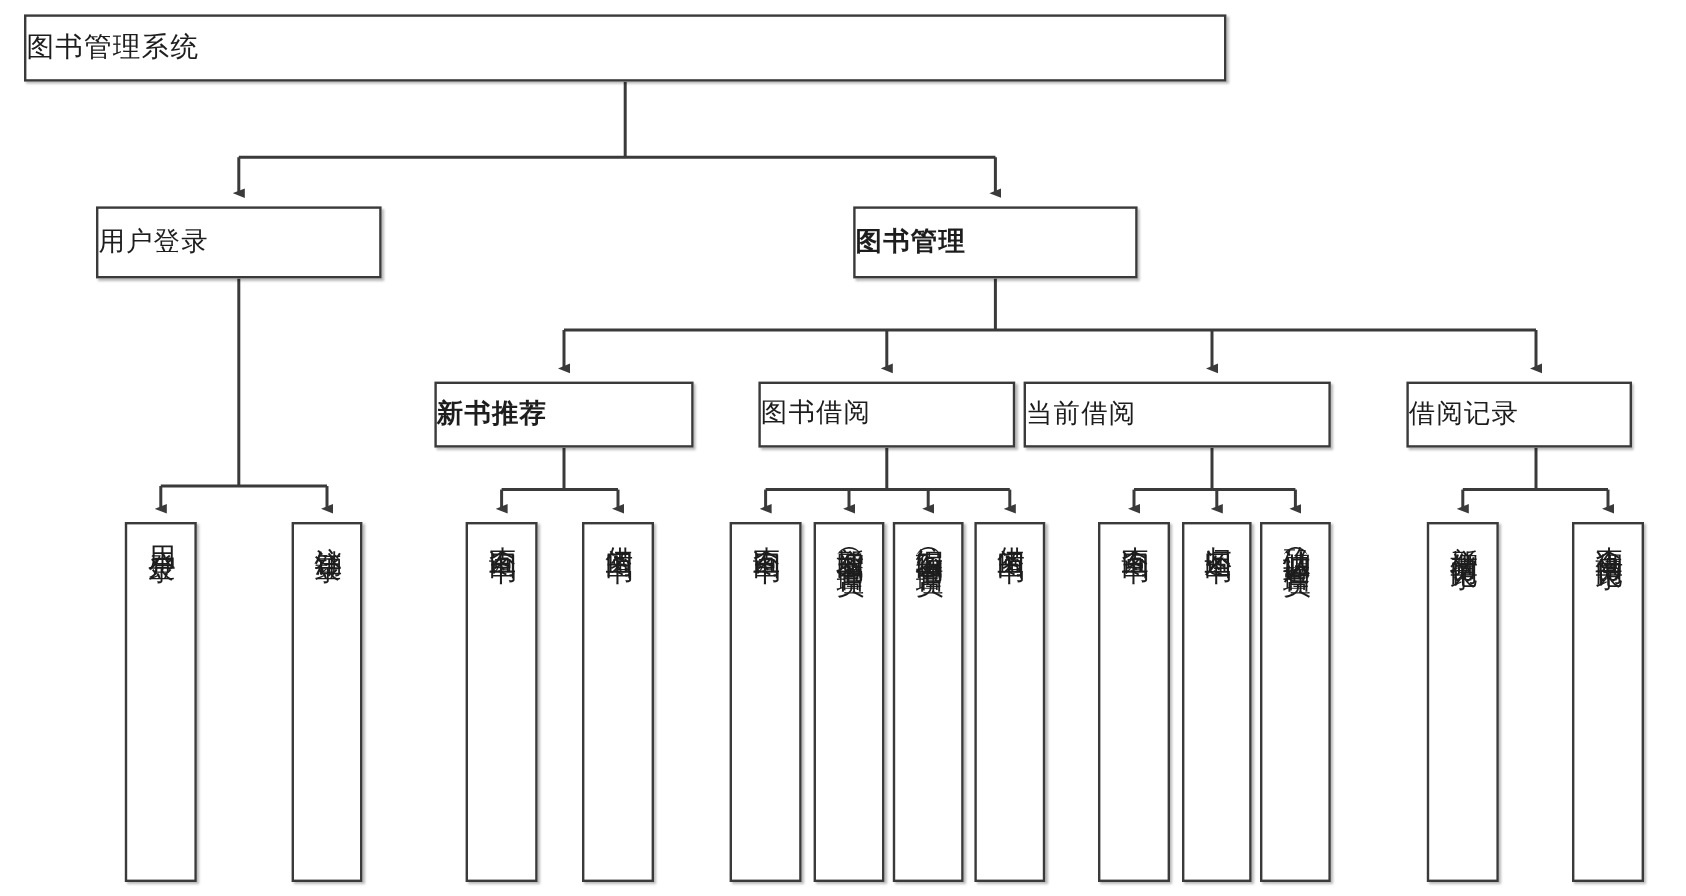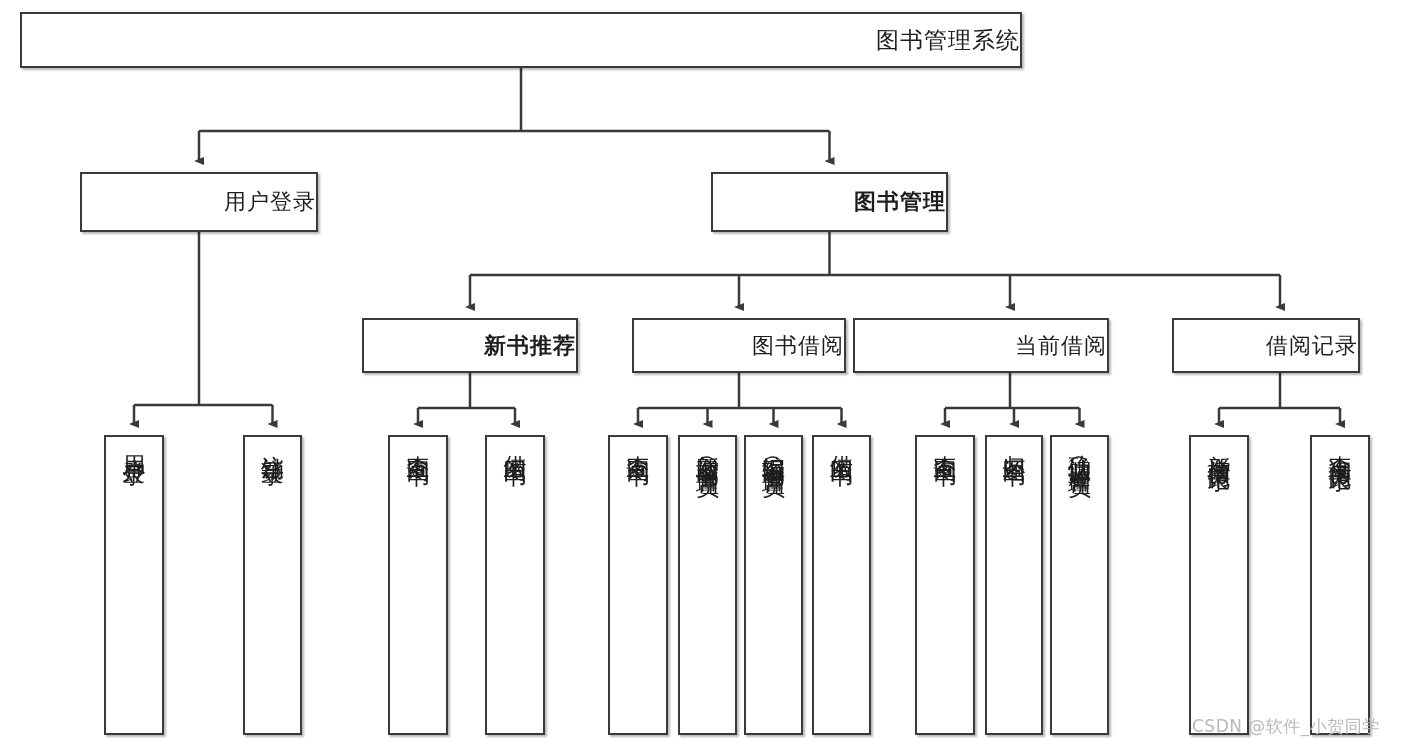--- a/index.html
+++ b/index.html
@@ -26,21 +26,21 @@
     height: 747px;
     pointer-events: none;
   }
   .node {
     position: absolute;
     box-sizing: border-box;
     background: #ffffff;
     border: 2px solid #3a3a3a;
     display: flex;
     align-items: center;
-    justify-content: flex-end;
+    justify-content: flex-start;
     box-shadow: 2px 2px 2px rgba(0,0,0,0.28);
     color: #1d1d1d;
   }
   .node .label {
     font-size: 22px;
     line-height: 1.25;
     letter-spacing: 1px;
     white-space: nowrap;
     color: #1d1d1d;
   }
@@ -121,21 +121,21 @@
       </div>
       <div class="node" style="left: 80px; top: 172px; width: 238px; height: 60px;">
         <span class="label">用户登录</span>
       </div>
       <div class="node" style="left: 711px; top: 172px; width: 237px; height: 60px; font-weight: bold;">
         <span class="label">图书管理</span>
       </div>
       <div class="node" style="left: 362px; top: 318px; width: 216px; height: 55px; font-weight: bold;">
         <span class="label">新书推荐</span>
       </div>
-      <div class="node" style="left: 632px; top: 318px; width: 214px; height: 55px;">
+      <div class="node" style="left: 632px; top: 318px; width: 214px; height: 55px; font-family: Liberation Mono, monospace;">
         <span class="label">图书借阅</span>
       </div>
       <div class="node" style="left: 853px; top: 318px; width: 256px; height: 55px;">
         <span class="label">当前借阅</span>
       </div>
       <div class="node" style="left: 1172px; top: 318px; width: 188px; height: 55px;">
         <span class="label">借阅记录</span>
       </div>
       <div class="node leaf" style="left: 104px; top: 435px; width: 60px; height: 300px;">
         <span class="label">用户登录</span>
@@ -171,14 +171,13 @@
         <span class="label">确认归还（管理员）</span>
       </div>
       <div class="node leaf" style="left: 1189px; top: 435px; width: 60px; height: 300px;">
         <span class="label">新增借阅记录</span>
       </div>
       <div class="node leaf" style="left: 1310px; top: 435px; width: 60px; height: 300px;">
         <span class="label">查询借阅记录</span>
       </div>
     </div>
 
-  <div class="watermark" id="watermark" style="left:1192px; top:715px;">CSDN @软件_小贺同学</div>
 </div>
 
 </body></html>

